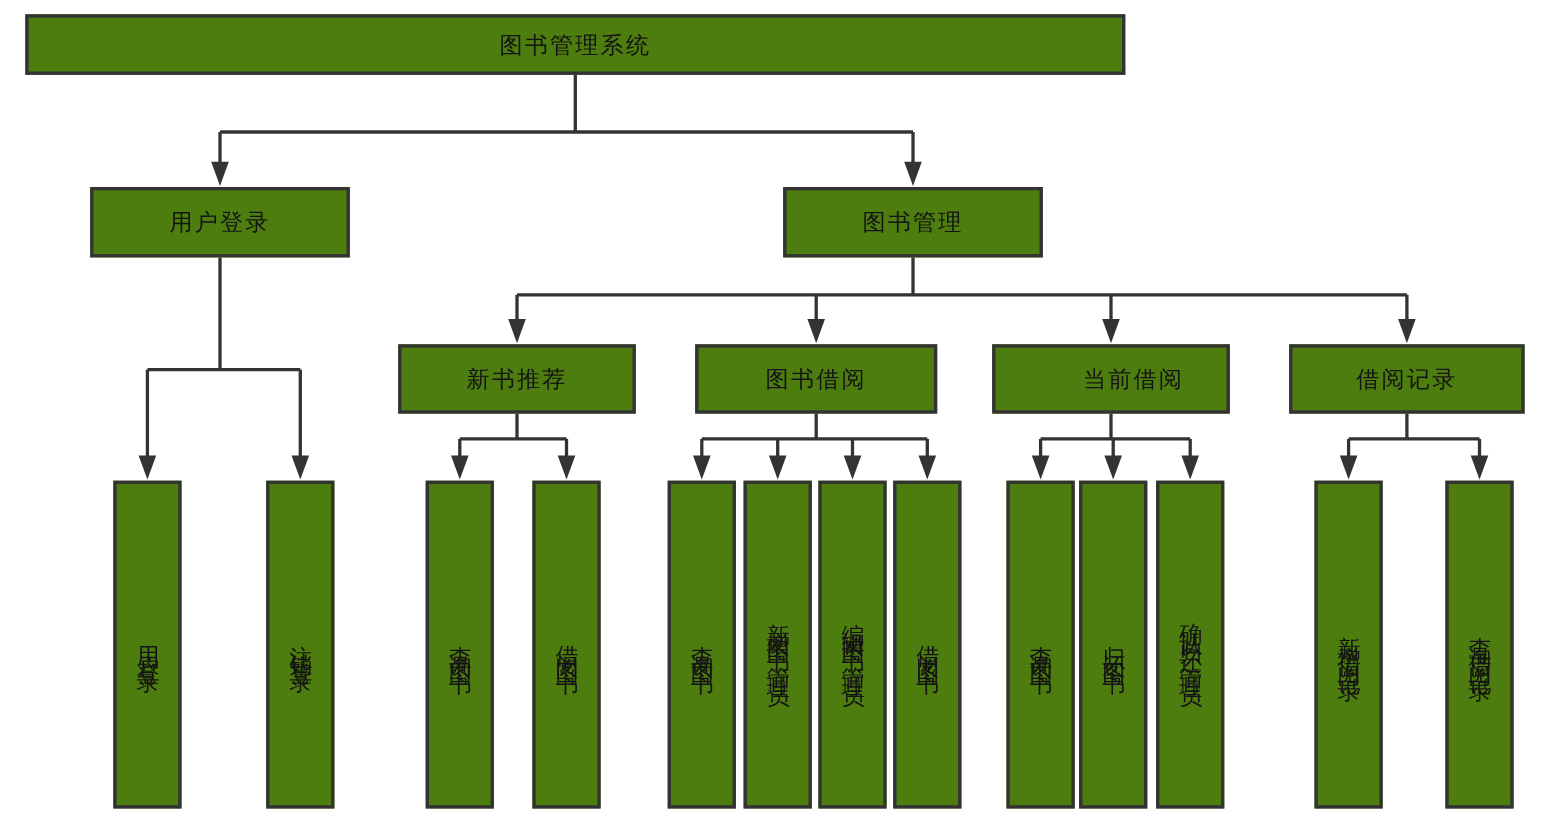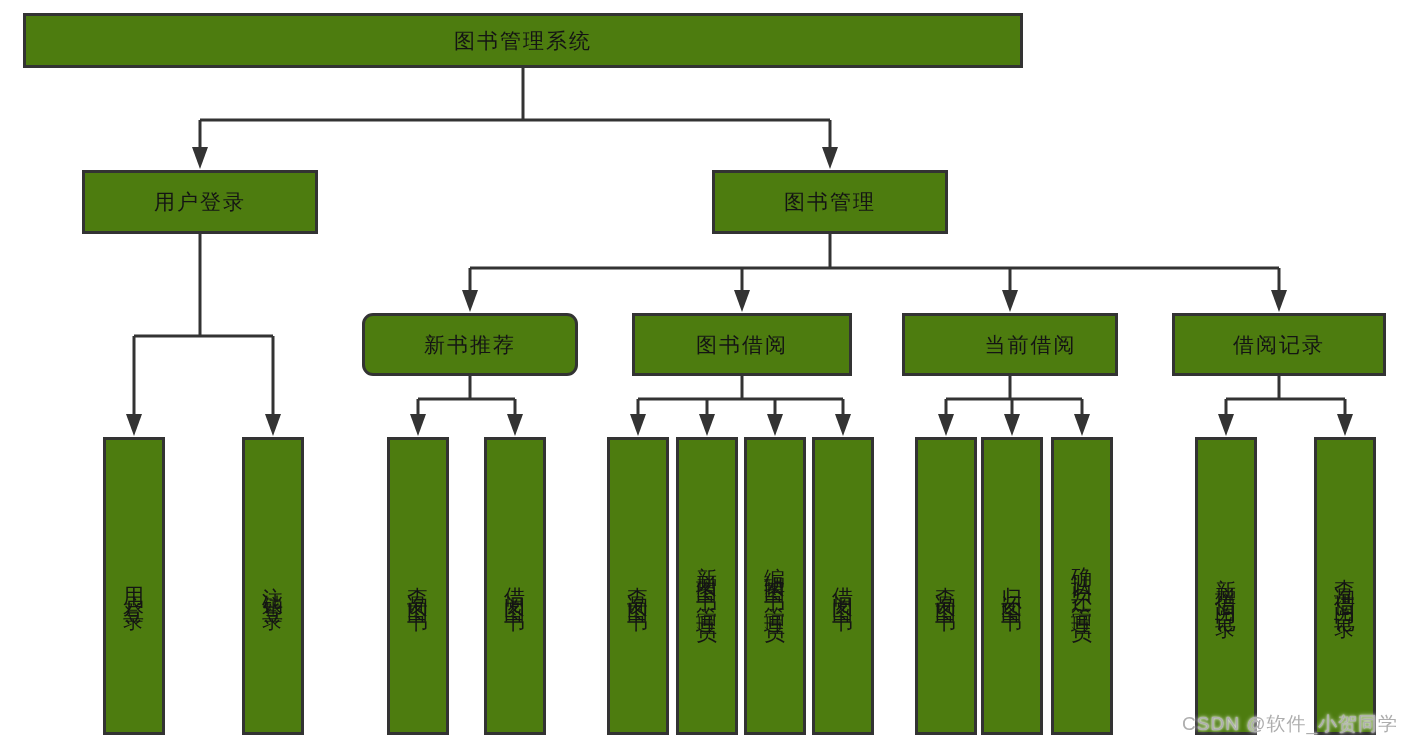--- a/index.html
+++ b/index.html
@@ -131,21 +131,21 @@
     <span class="lbl">图书管理系统</span>
   </div>
 
   <div class="node" style="left:82px; top:170px; width:236px; height:64px;">
     <span class="lbl">用户登录</span>
   </div>
   <div class="node" style="left:712px; top:170px; width:236px; height:64px;">
     <span class="lbl">图书管理</span>
   </div>
 
-  <div class="node" style="left:362px; top:313px; width:216px; height:63px;border-radius:11px;">
+  <div class="node" style="left:362px; top:313px; width:216px; height:63px;">
     <span class="lbl">新书推荐</span>
   </div>
   <div class="node" style="left:632px; top:313px; width:220px; height:63px;">
     <span class="lbl">图书借阅</span>
   </div>
   <div class="node" style="left:902px; top:313px; width:216px; height:63px;padding-left:41px;">
     <span class="lbl">当前借阅</span>
   </div>
   <div class="node" style="left:1172px; top:313px; width:214px; height:63px;">
     <span class="lbl">借阅记录</span>
@@ -188,15 +188,14 @@
     <span class="lbl">确认归还（管理员）</span>
   </div>
 
   <div class="node leaf" style="left:1195px; top:437px; width:62px; height:298px;">
     <span class="lbl">新增借阅记录</span>
   </div>
   <div class="node leaf" style="left:1314px; top:437px; width:62px; height:298px;">
     <span class="lbl">查询借阅记录</span>
   </div>
 
-  <div class="watermark">CSDN @软件_小贺同学</div>
 
 </div>
 
 </body></html>

